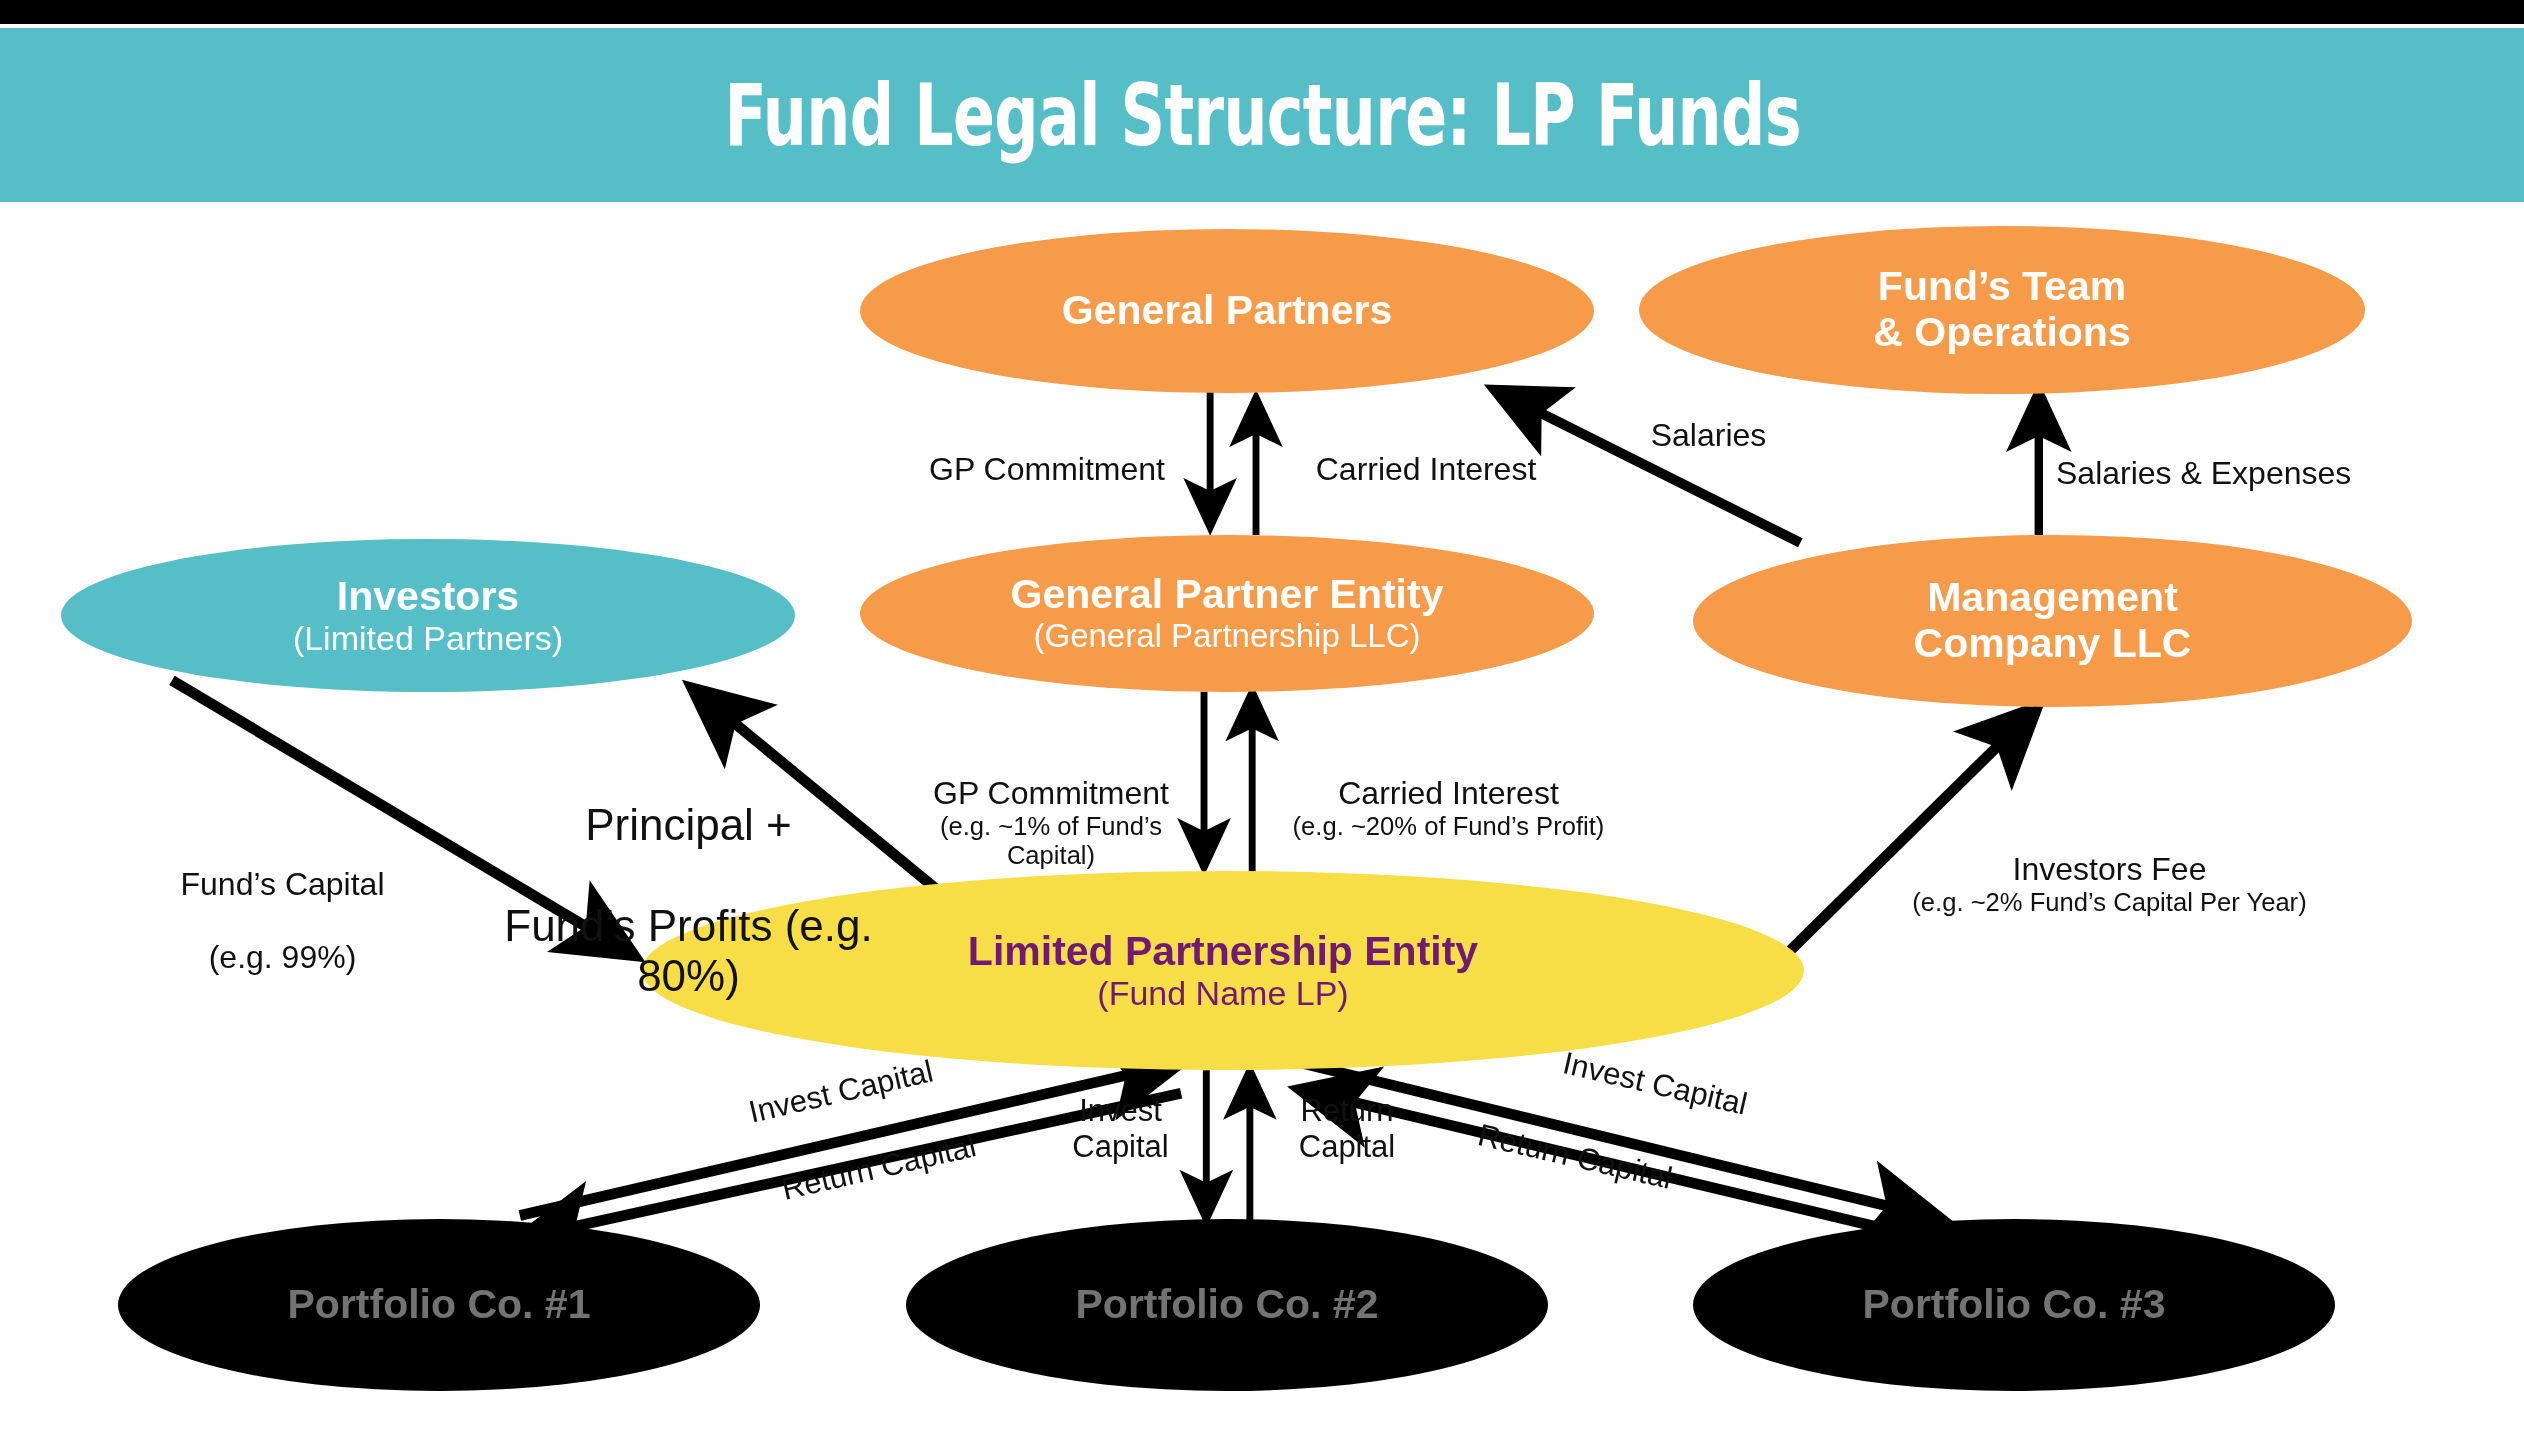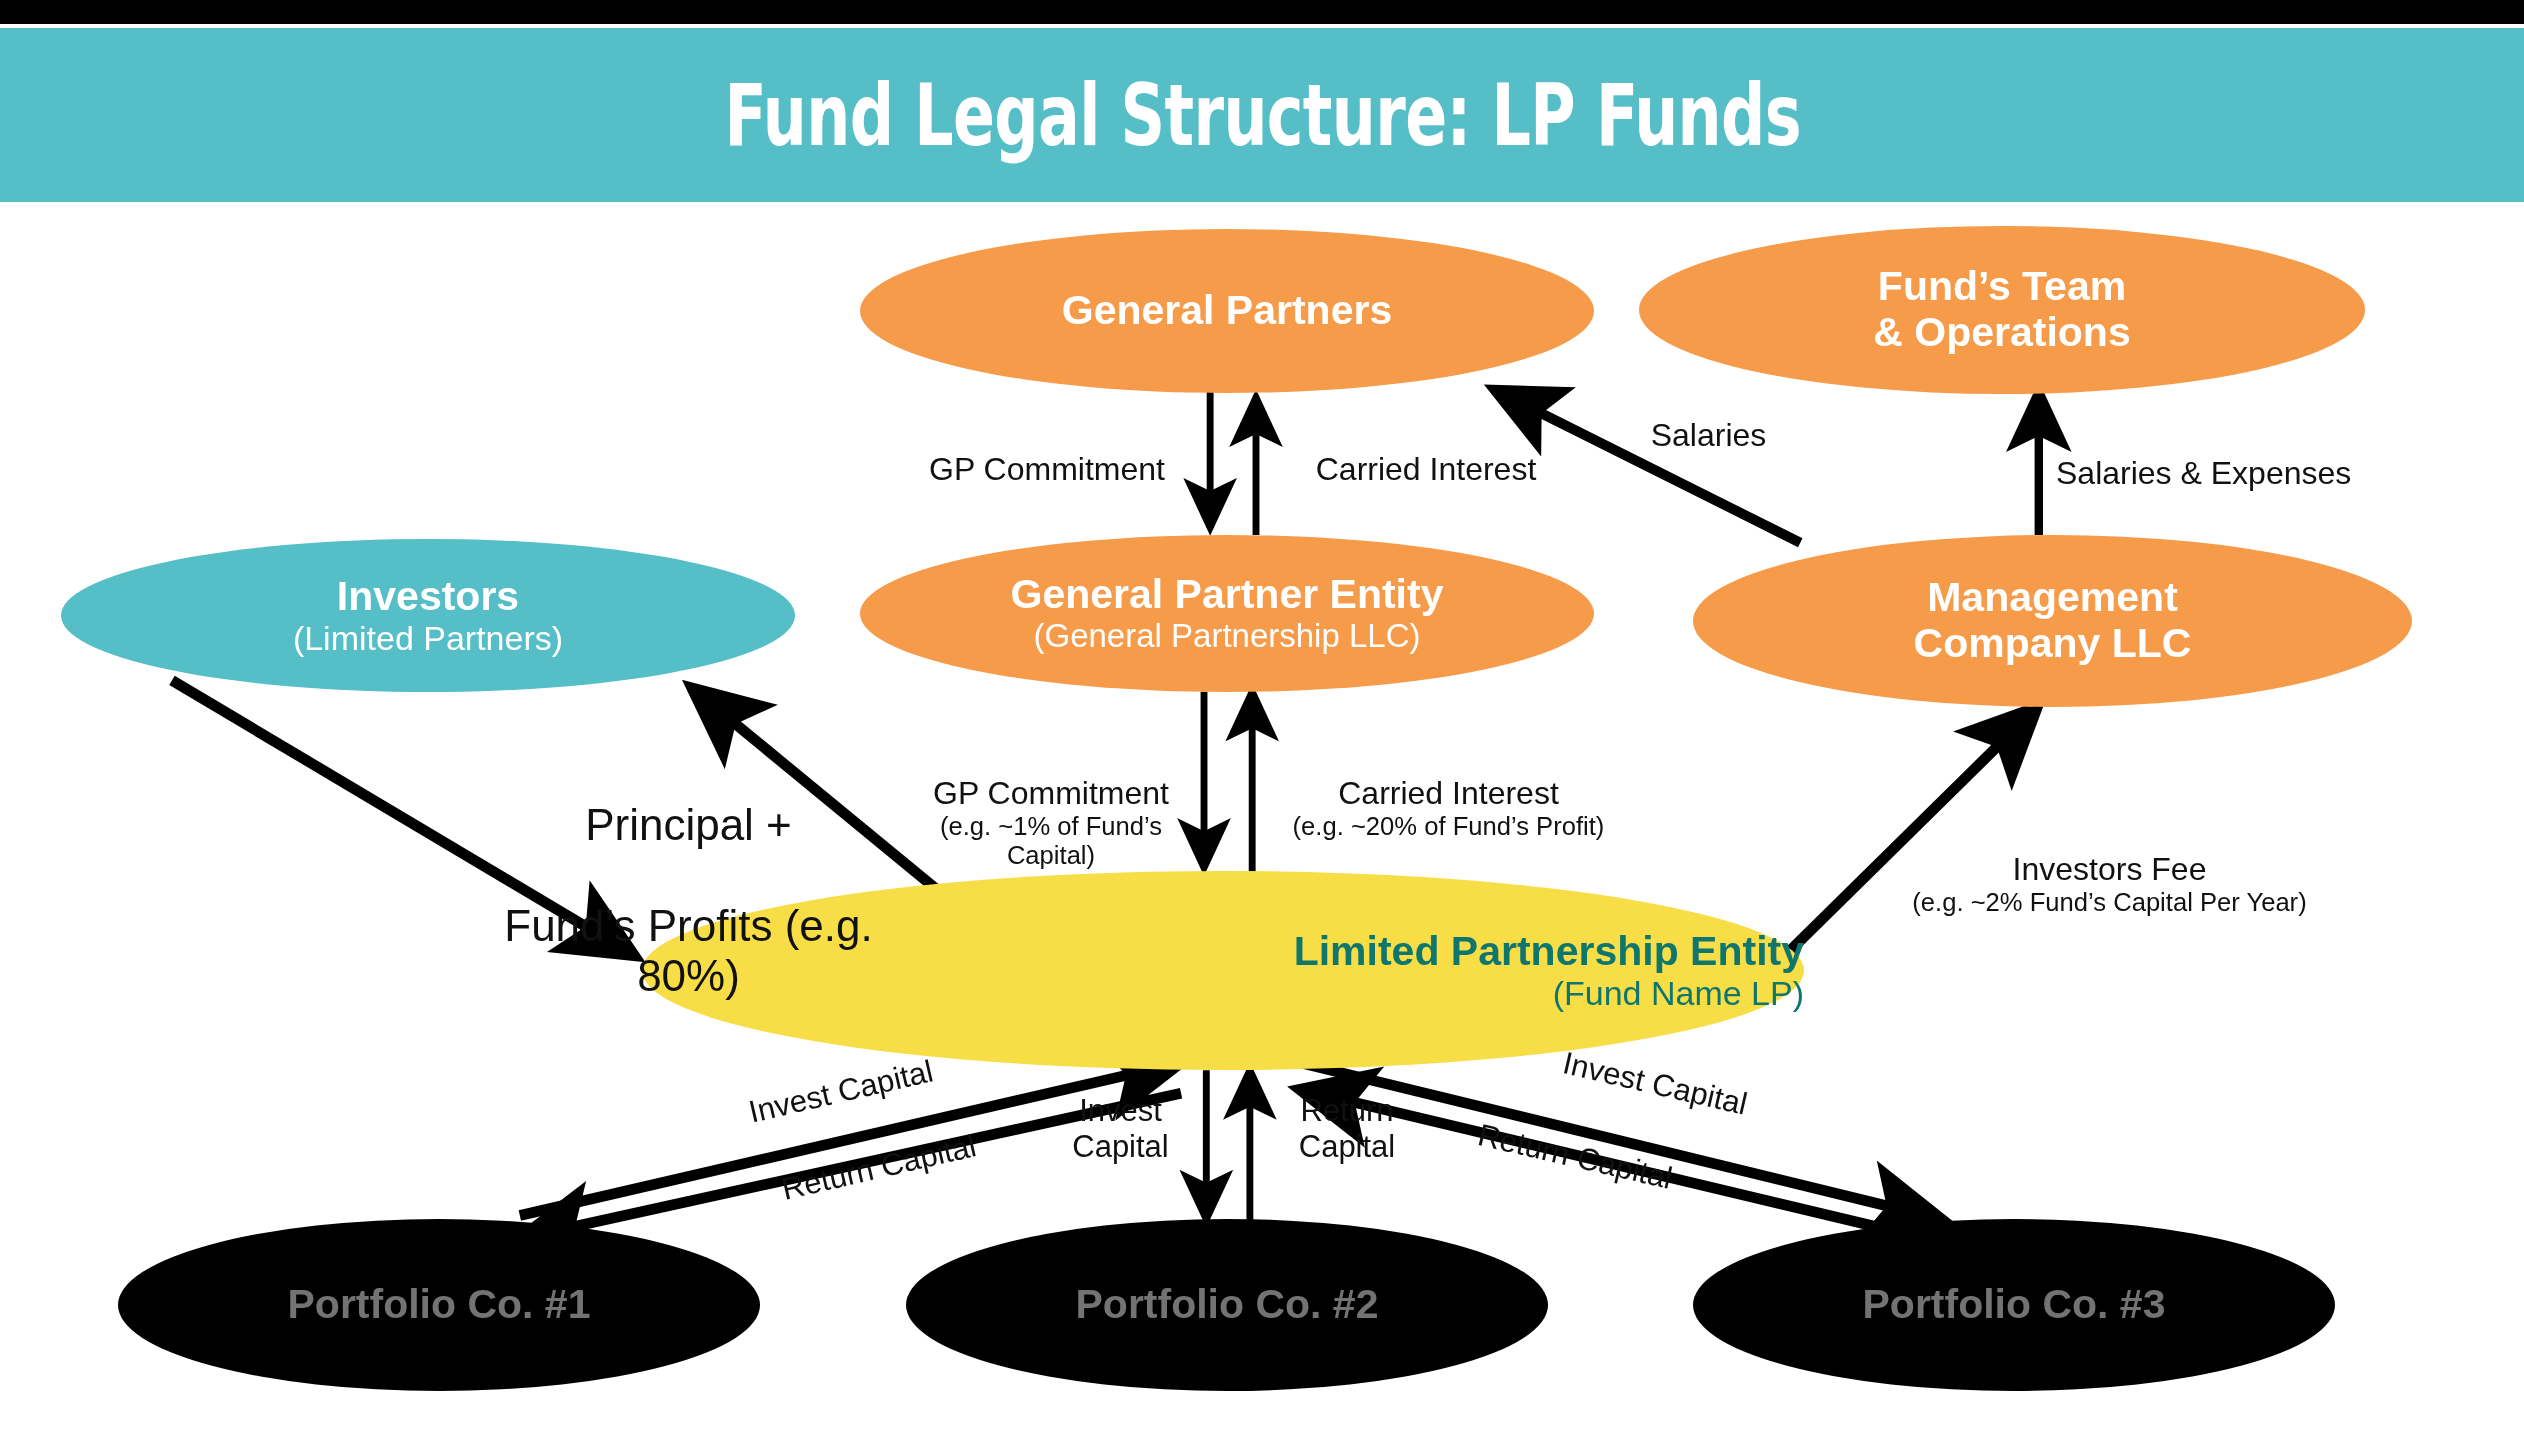--- a/index.html
+++ b/index.html
@@ -14,21 +14,21 @@
                    transform:scaleX(0.80);transform-origin:center;white-space:nowrap;}
 
   svg#wires{position:absolute;left:0;top:0;width:2525px;height:1454px;}
 
   .node{position:absolute;display:flex;flex-direction:column;align-items:center;
         justify-content:center;text-align:center;border-radius:50%;line-height:1.12;}
   .node .l1{font-weight:bold;}
   .node .l2{font-weight:normal;}
   .orange{background:#F59B49;color:#ffffff;}
   .teal{background:#55BEC6;color:#ffffff;}
-  .yellow{background:#F7DE47;color:#0f766e;align-items:flex-end;}
+  .yellow{background:#F7DE47;color:#701a75;}
   .blackn{background:#000000;color:#737373;}
 
   .lbl{position:absolute;color:#111111;text-align:center;line-height:1.15;white-space:pre-line;
        font-family:"Liberation Sans",sans-serif;}
   .lbl .sub{display:block;font-size:0.80em;}
   .rot{transform-origin:center center;}
 </style>
 </head>
 <body>
 
@@ -120,20 +120,24 @@
   </div>
 
   <div class="lbl" style="left:898px;top:451px;width:298px;font-size:32px;">GP Commitment</div>
 
   <div class="lbl" style="left:1277px;top:451px;width:298px;font-size:32px;">Carried Interest</div>
 
   <div class="lbl" style="left:1609px;top:417px;width:199px;font-size:32px;">Salaries</div>
 
   <div class="lbl" style="left:2056px;top:455px;width:382px;font-size:32px;text-align:left;">Salaries &amp; Expenses</div>
 
+  <div class="lbl" style="left:122px;top:829px;width:321px;font-size:32px;">
+    <span>Fund’s Capital</span><br>
+    <span>(e.g. 99%)</span>
+  </div>
 
   <div class="lbl" style="left:459px;top:749px;width:459px;font-size:44px;">
     <span>Principal +</span><br>
     <span>Fund’s Profits (e.g. 80%)</span>
   </div>
 
   <div class="lbl" style="left:902px;top:738px;width:298px;font-size:32px;">
     <span>GP Commitment</span>
     <span class="sub">(e.g. ~1% of Fund’s Capital)</span>
   </div>

